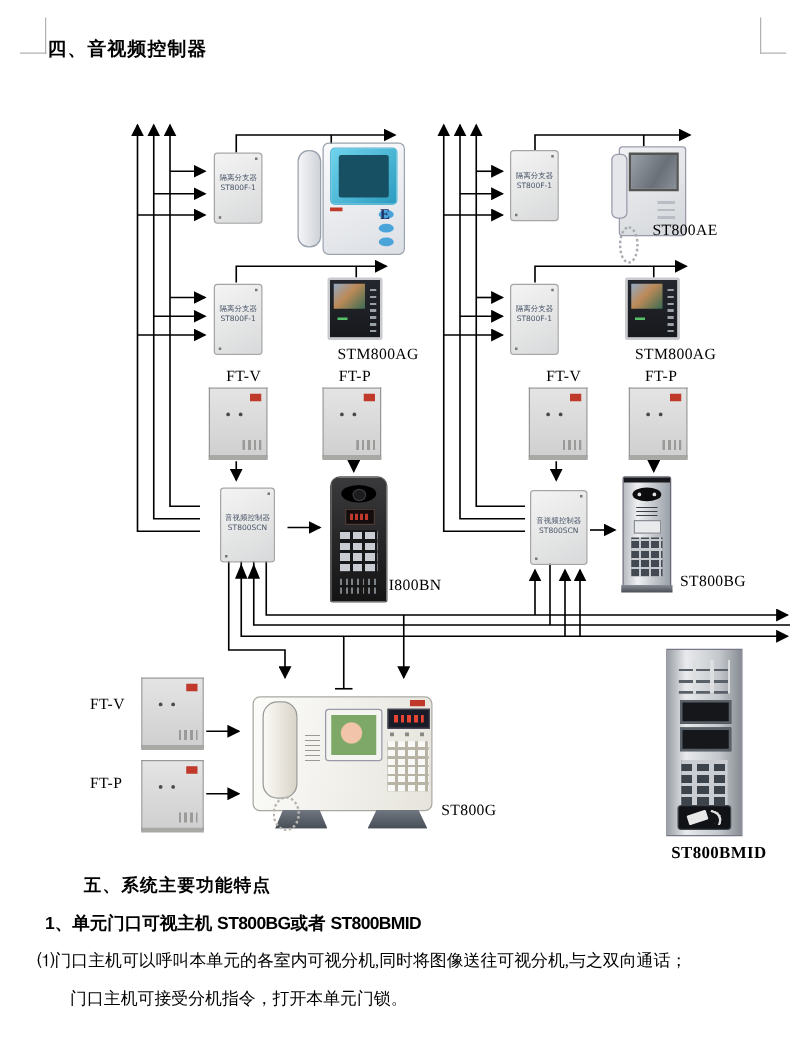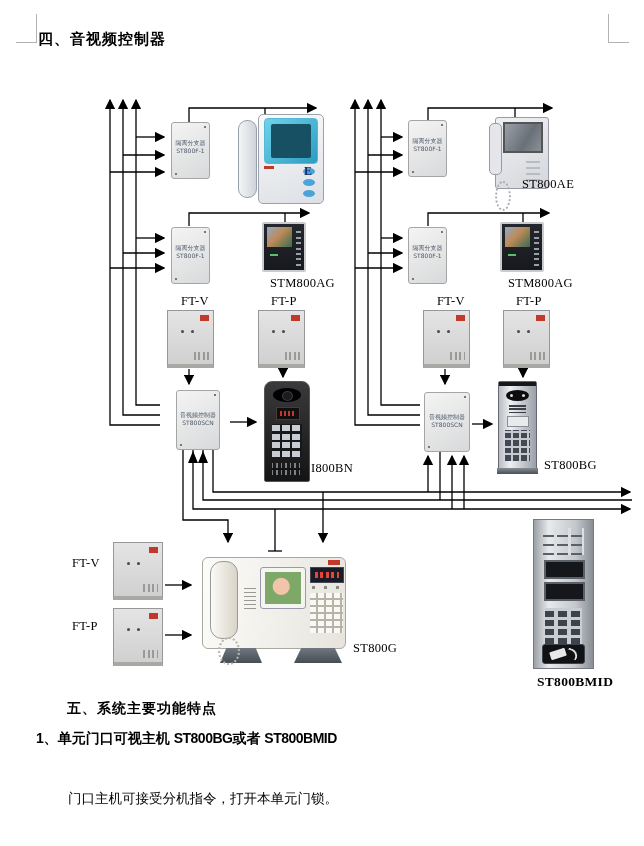--- a/index.html
+++ b/index.html
@@ -347,15 +347,16 @@
     <div class="b-slots"></div>
     <div class="b-win w1"></div>
     <div class="b-win w2"></div>
     <div class="b-keys"></div>
     <div class="b-reader"></div>
   </div>
   <div class="slabel bold" style="left:537px;top:674px;">ST800BMID</div>
 
   <div class="h-cn h5">五、系统主要功能特点</div>
   <div class="h-cn hf1"><span>1、单元门口可视主机 </span><span class="model">ST800BG</span><span>或者 </span><span class="model">ST800BMID</span></div>
-  <div class="para" style="left:68px;top:790px;">门口主机可接受分机指令，打开本单元门锁。</div>
+  <div class="para" style="left:30px;top:760px;">⑴门口主机可以呼叫本单元的各室内可视分机,同时将图像送往可视分机,与之双向通话；</div>
+  <div class="para" style="left:56px;top:790px;">门口主机可接受分机指令，打开本单元门锁。</div>
 
 </div>
 
 </body></html>

